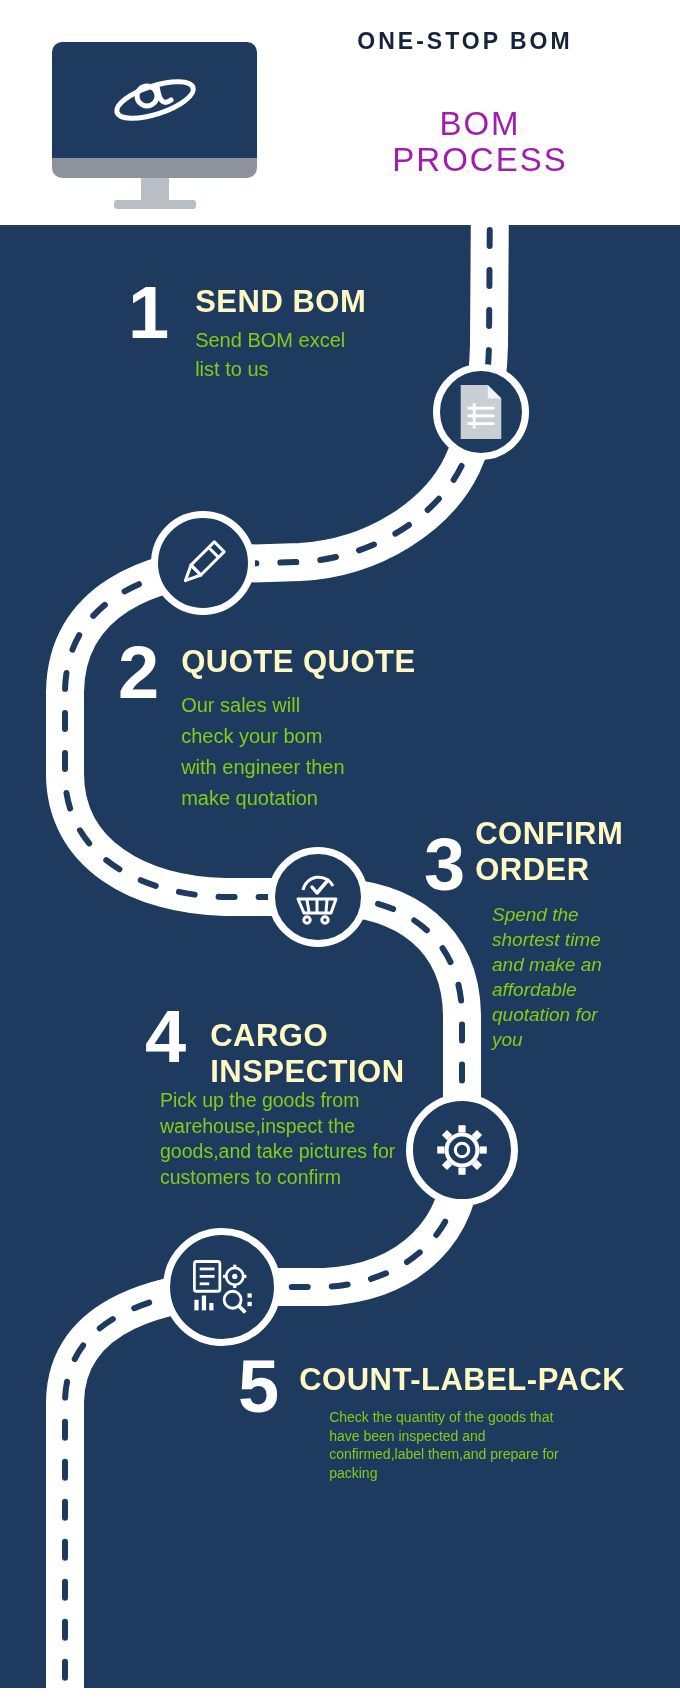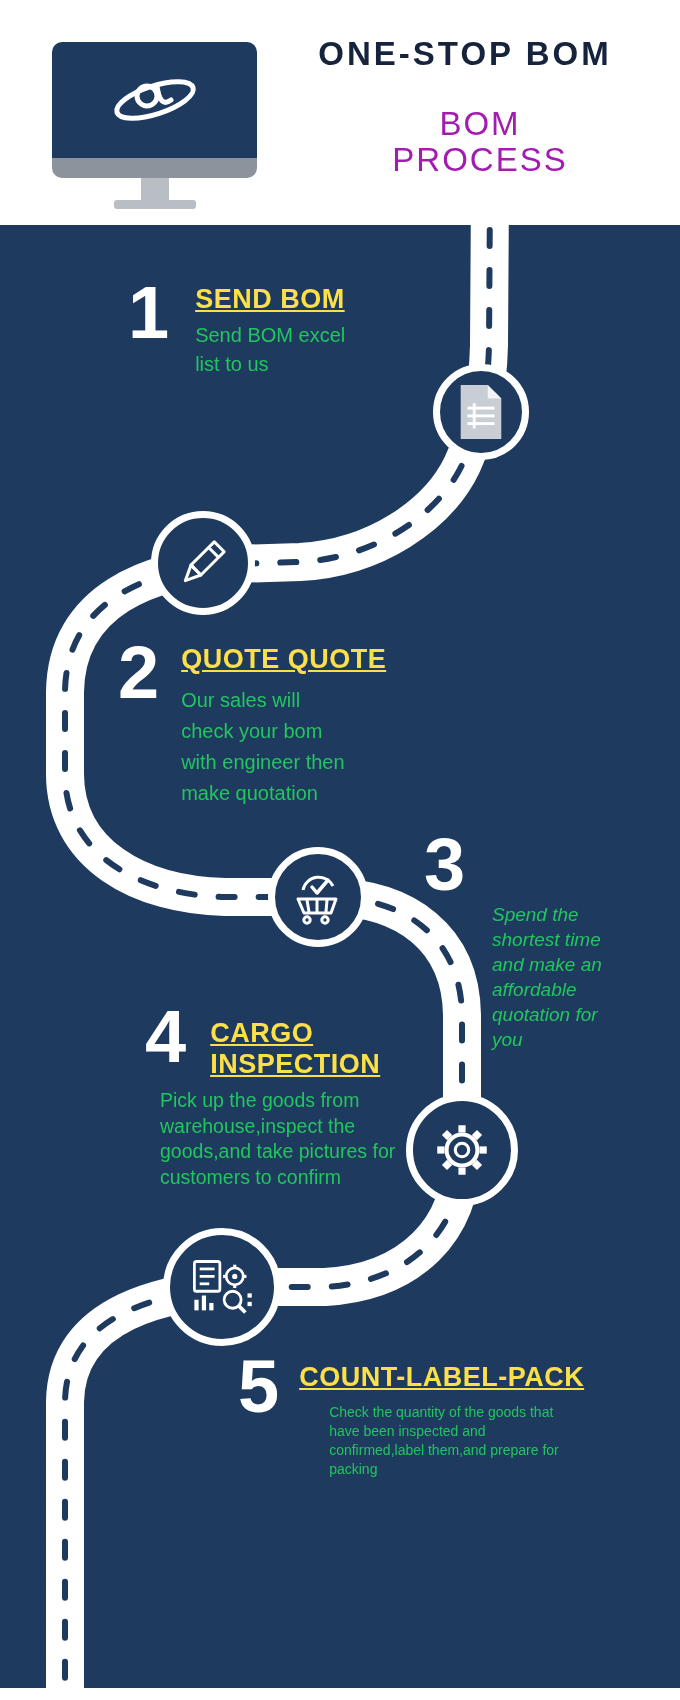--- a/index.html
+++ b/index.html
@@ -4,22 +4,22 @@
 <style>
   html,body{margin:0;padding:0;}
   body{
     width:680px;height:1700px;position:relative;overflow:hidden;
     background:#1e3a5e;
     font-family:"Liberation Sans",sans-serif;
   }
   
   .header{position:absolute;left:0;top:0;width:680px;height:225px;background:#ffffff;z-index:5;}
   .brand-title{
-    position:absolute;left:295px;top:35px;width:340px;text-align:center;
-    font-size:33px;font-weight:800;letter-spacing:3px;color:#15243c;
+    position:absolute;left:295px;top:28px;width:340px;text-align:center;
+    font-size:23px;font-weight:800;letter-spacing:3px;color:#15243c;
   }
   .page-title{
     position:absolute;left:330px;top:106px;width:300px;text-align:center;
     font-size:33px;font-weight:400;letter-spacing:2px;color:#a21caf;line-height:1.08;
   }
   .monitor{position:absolute;left:52px;top:42px;width:205px;height:165px;}
   .monitor .screen{
     position:absolute;left:0;top:0;width:205px;height:116px;background:#1e3a5e;
     border-radius:10px 10px 0 0;display:flex;align-items:center;justify-content:center;
   }
@@ -36,22 +36,22 @@
   }
   .node-doc{left:433px;top:364px;width:96px;height:96px;}
   .node-pencil{left:151px;top:511px;width:104px;height:104px;}
   .node-cart{left:268px;top:847px;width:100px;height:100px;}
   .node-gear{left:406px;top:1094px;width:112px;height:112px;}
   .node-count{left:163px;top:1228px;width:118px;height:118px;}
   
   .step{position:absolute;z-index:3;color:#ffffff;}
   .row{display:flex;}
   .num{font-size:74px;font-weight:700;line-height:0.95;color:#ffffff;}
-  .title{font-size:27px;font-weight:700;letter-spacing:0.5px;line-height:1.15;color:#fde047;text-decoration:underline;}
-  .desc{font-size:20px;font-weight:400;line-height:1.45;color:#22c55e;}
+  .title{font-size:31px;font-weight:700;letter-spacing:0.5px;line-height:1.15;color:#fef9c3;}
+  .desc{font-size:20px;font-weight:400;line-height:1.45;color:#84cc16;}
   .step1{left:128px;top:278px;}
   .step1 .num{margin-right:26px;}
   .step1 .title{margin-top:6px;}
   .step1 .desc{width:180px;margin-top:6px;}
   .step2{left:118px;top:638px;}
   .step2 .num{margin-right:22px;}
   .step2 .title{margin-top:6px;}
   .step2 .desc{width:172px;margin-top:10px;line-height:1.55;}
   .step3-head{left:424px;top:816px;}
   .step3-head .num{margin-right:10px;margin-top:14px;}
@@ -192,20 +192,21 @@
 <div class="step step2 row">
   <div class="num">2</div>
   <div>
     <div class="title">QUOTE QUOTE</div>
     <div class="desc">Our sales will check your bom with engineer then make quotation</div>
   </div>
 </div>
 
 <div class="step step3-head row">
   <div class="num">3</div>
+  <div class="title">CONFIRM ORDER</div>
 </div>
 <div class="step step3-desc">
   <div class="desc">Spend the shortest time and make an affordable quotation for you</div>
 </div>
 
 <div class="step step4-head row">
   <div class="num">4</div>
   <div class="title">CARGO INSPECTION</div>
 </div>
 <div class="step step4-desc">

